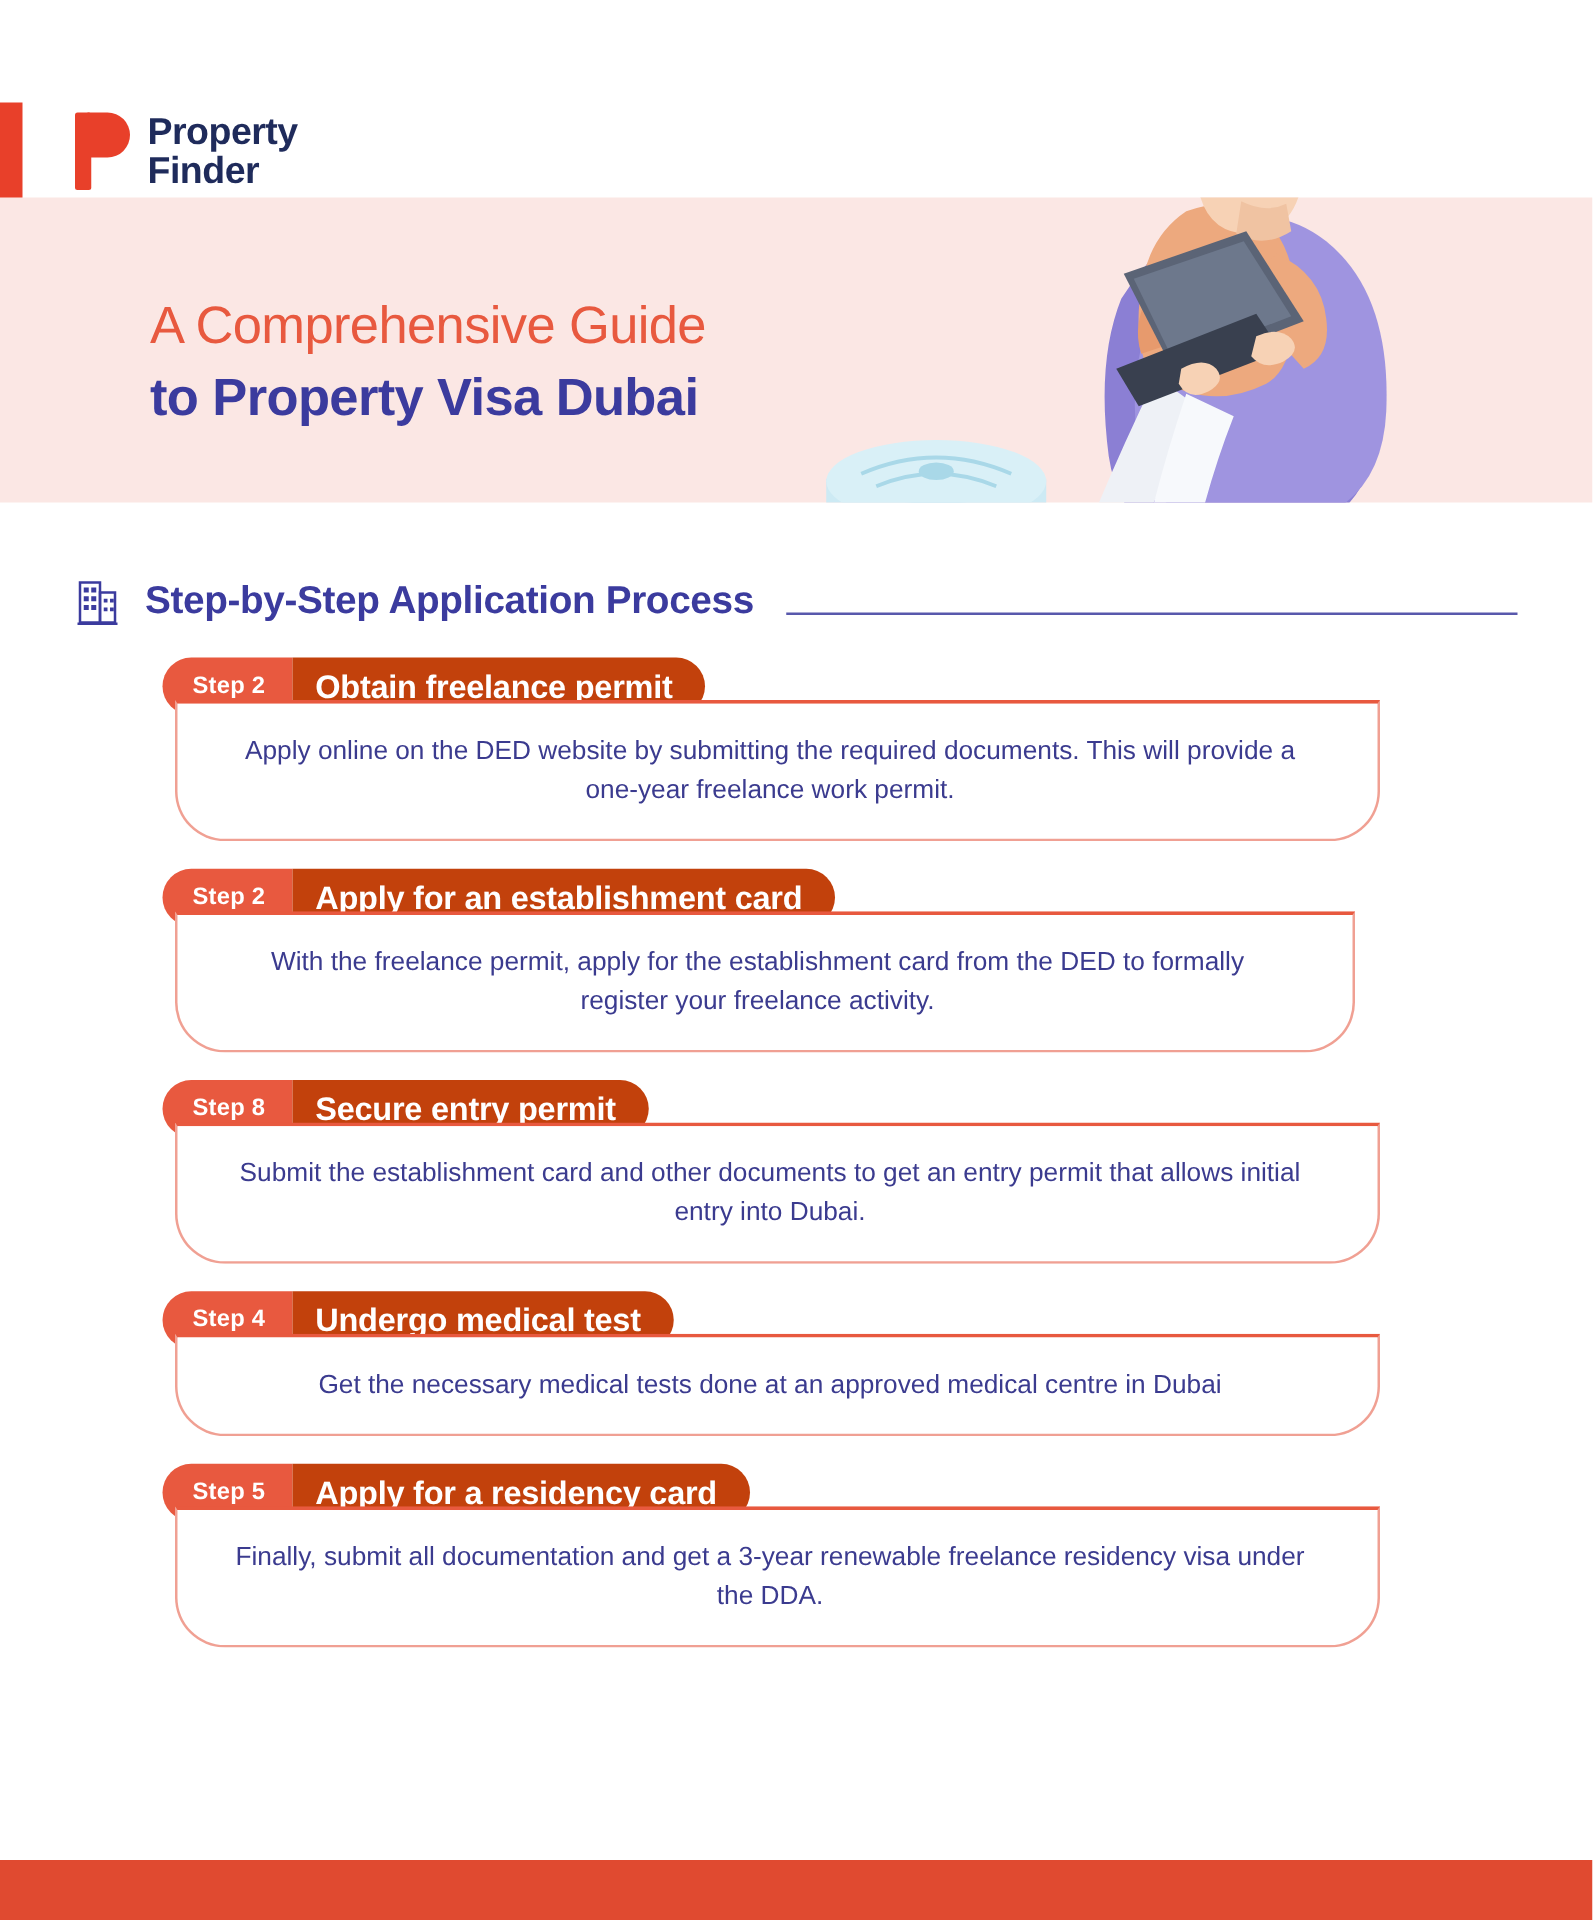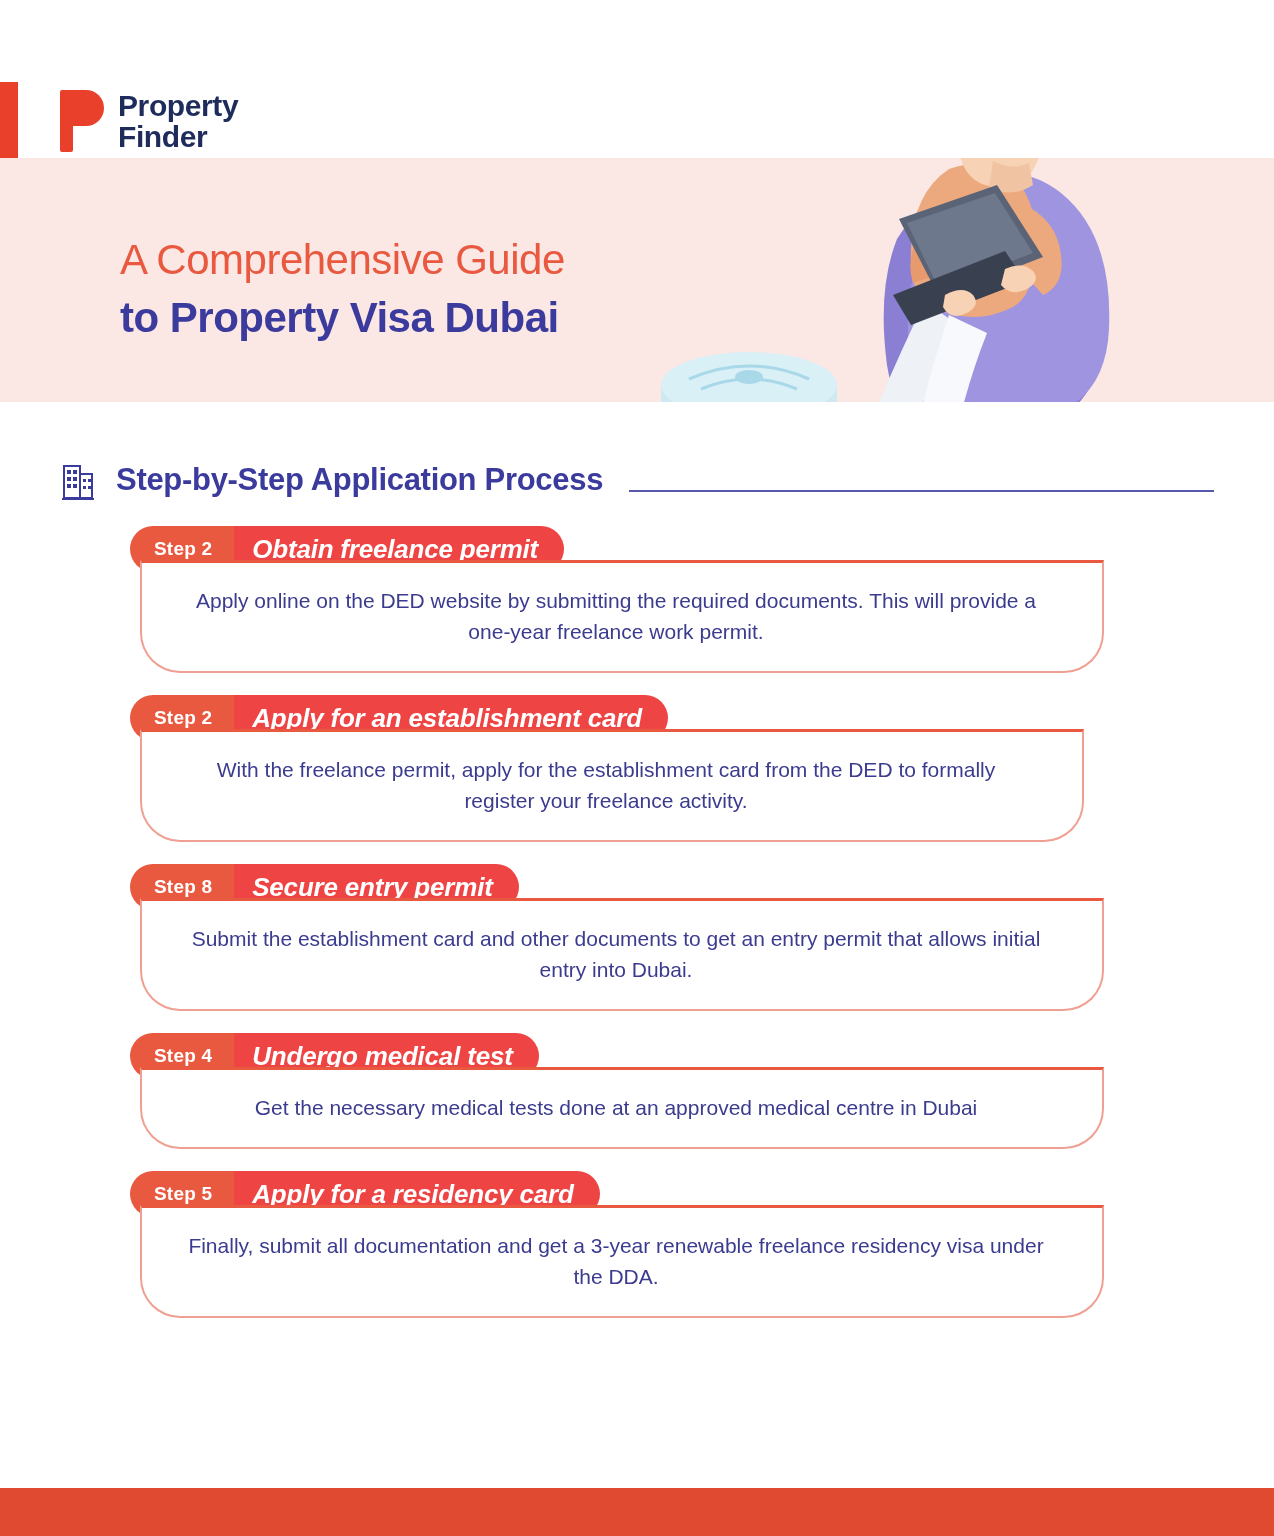--- a/index.html
+++ b/index.html
@@ -157,30 +157,29 @@
     color: #ffffff;
     font-size: 19px;
     font-weight: bold;
     display: flex;
     align-items: center;
     padding: 0 22px 0 24px;
     border-radius: 23px 0 0 23px;
     letter-spacing: .2px;
   }
   .step-label {
-    background: #ef4444;
+    background: #c2410c;
     color: #ffffff;
     font-size: 26px;
     font-weight: bold;
     display: flex;
     align-items: center;
     padding: 0 26px 0 18px;
     border-radius: 0 23px 23px 0;
     letter-spacing: -0.2px;
-    font-style: italic;
   }
   .step-body {
     margin-left: 72px;
     margin-right: 110px;
     margin-top: -12px;
     border: 2px solid #f0a093;
     border-top: 3px solid #e8593f;
     border-radius: 0 0 40px 40px;
     background: #ffffff;
     padding: 22px 52px 24px 40px;

